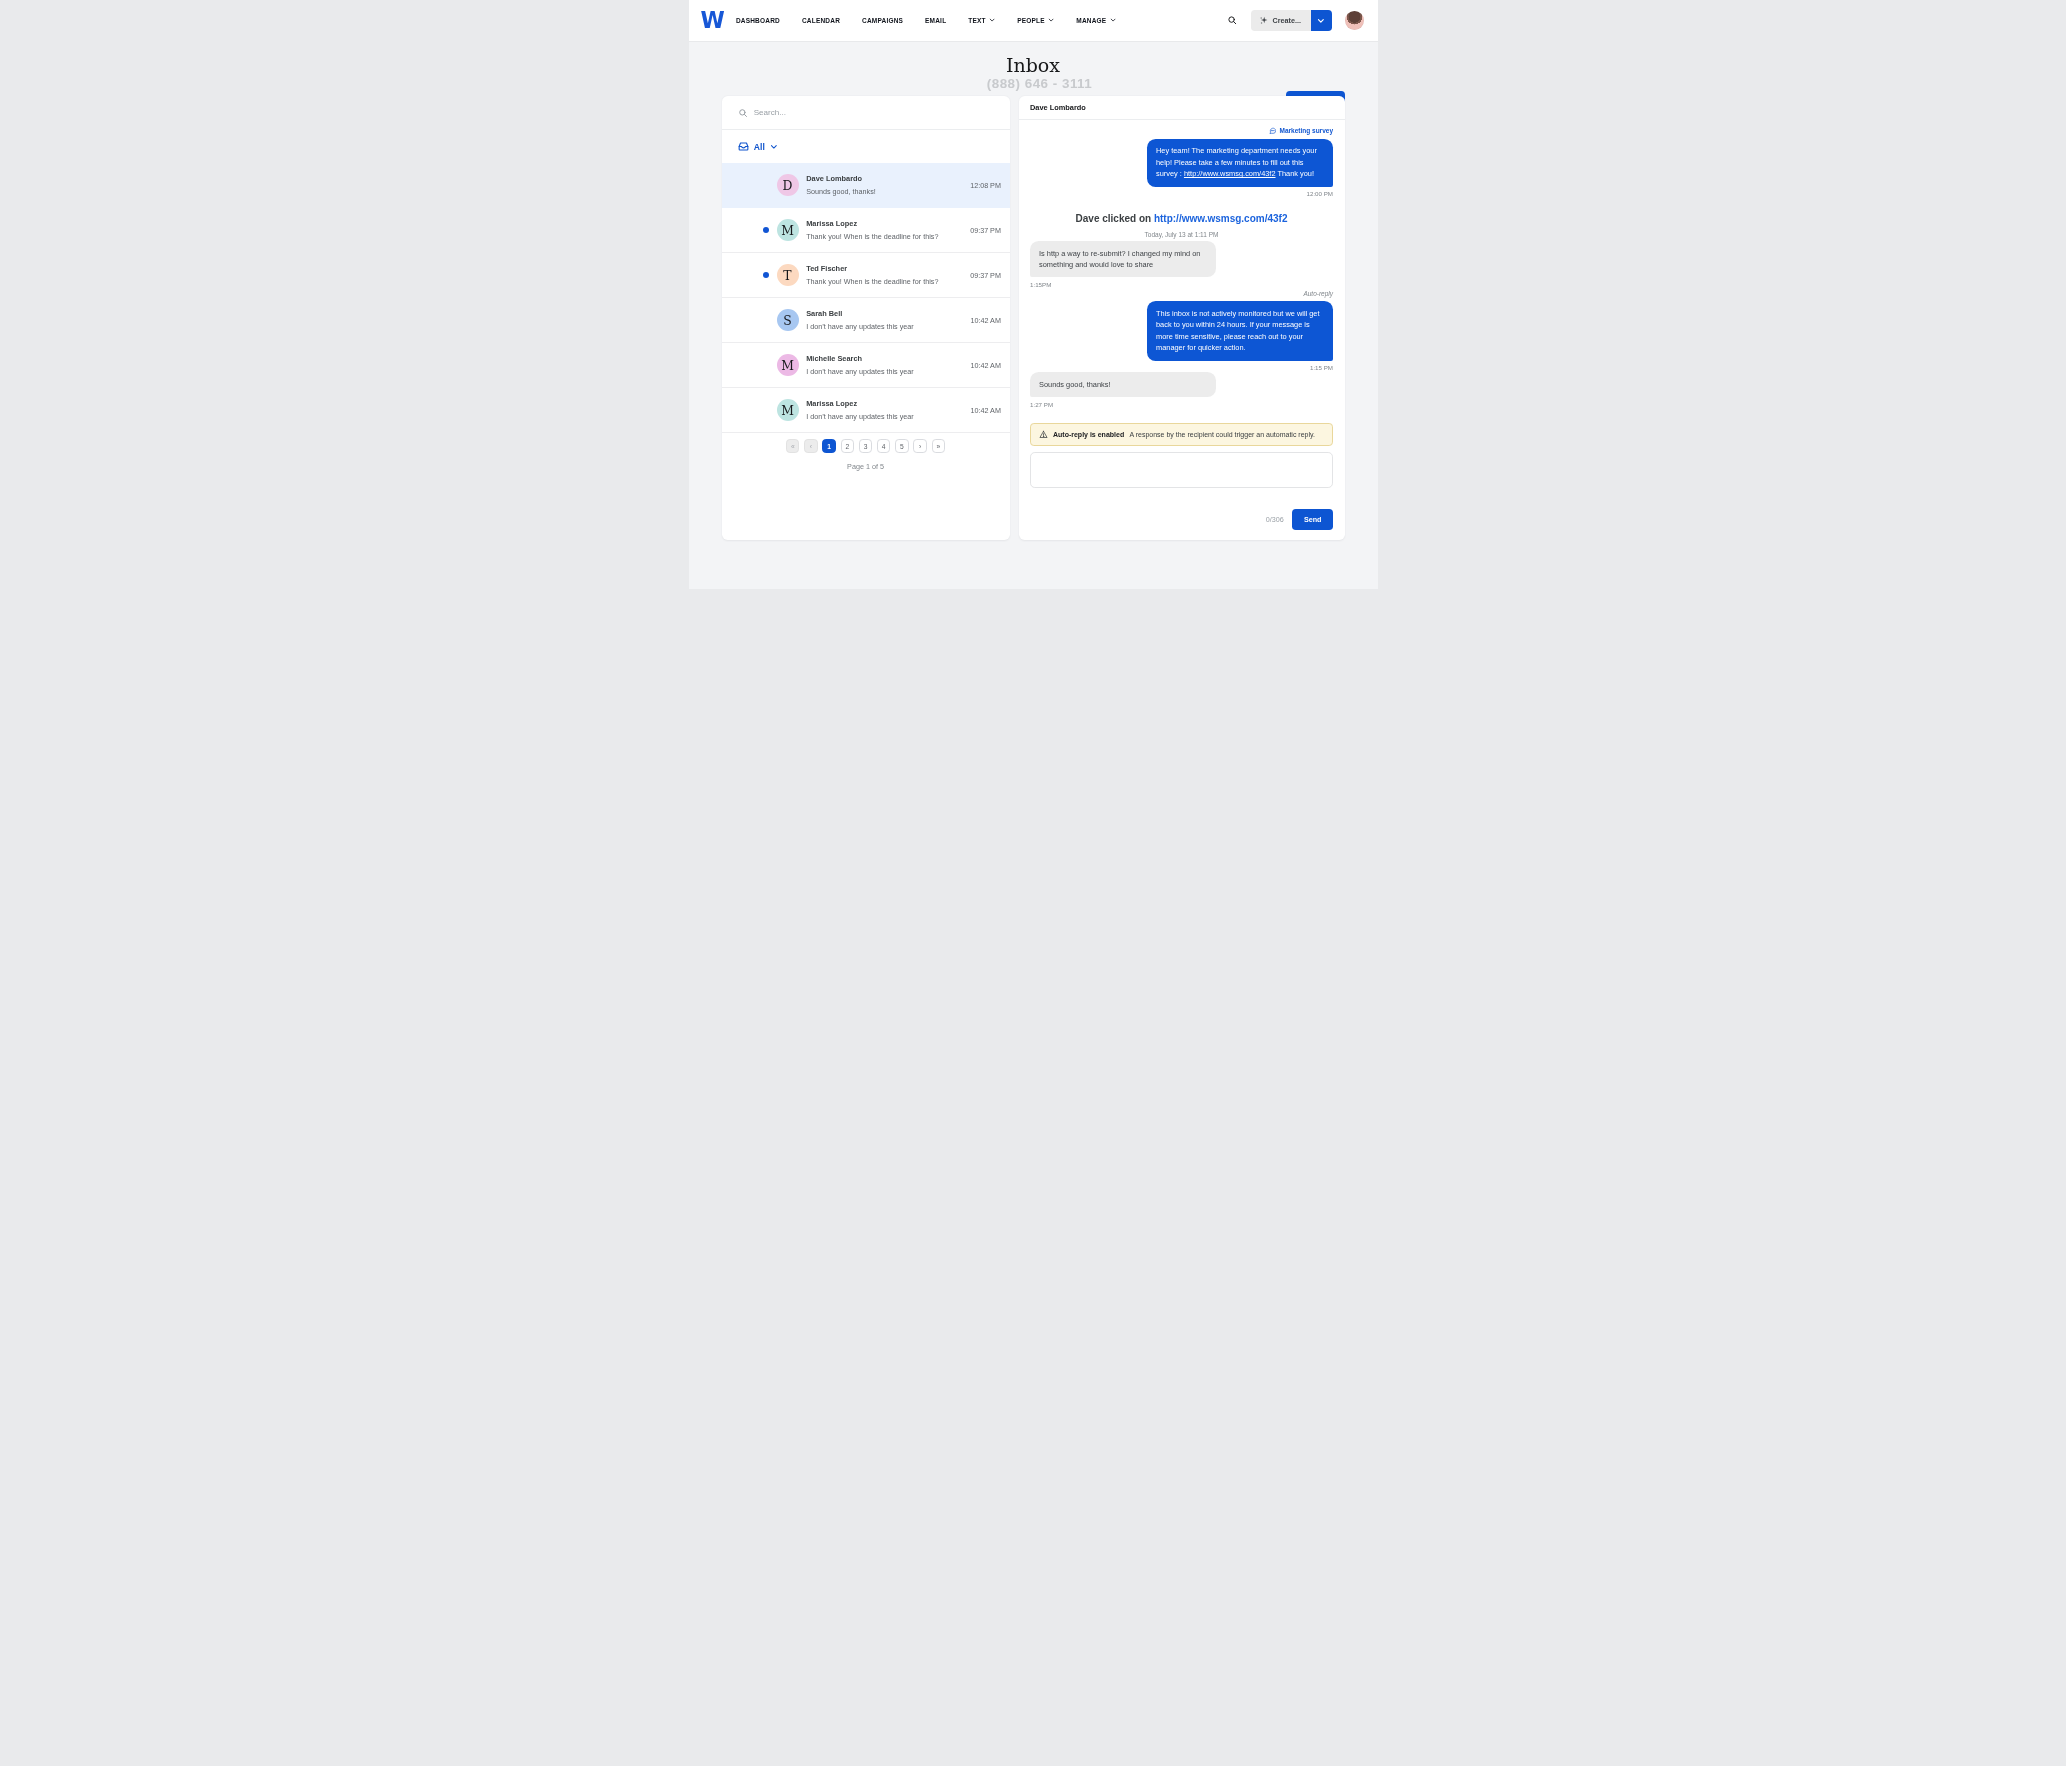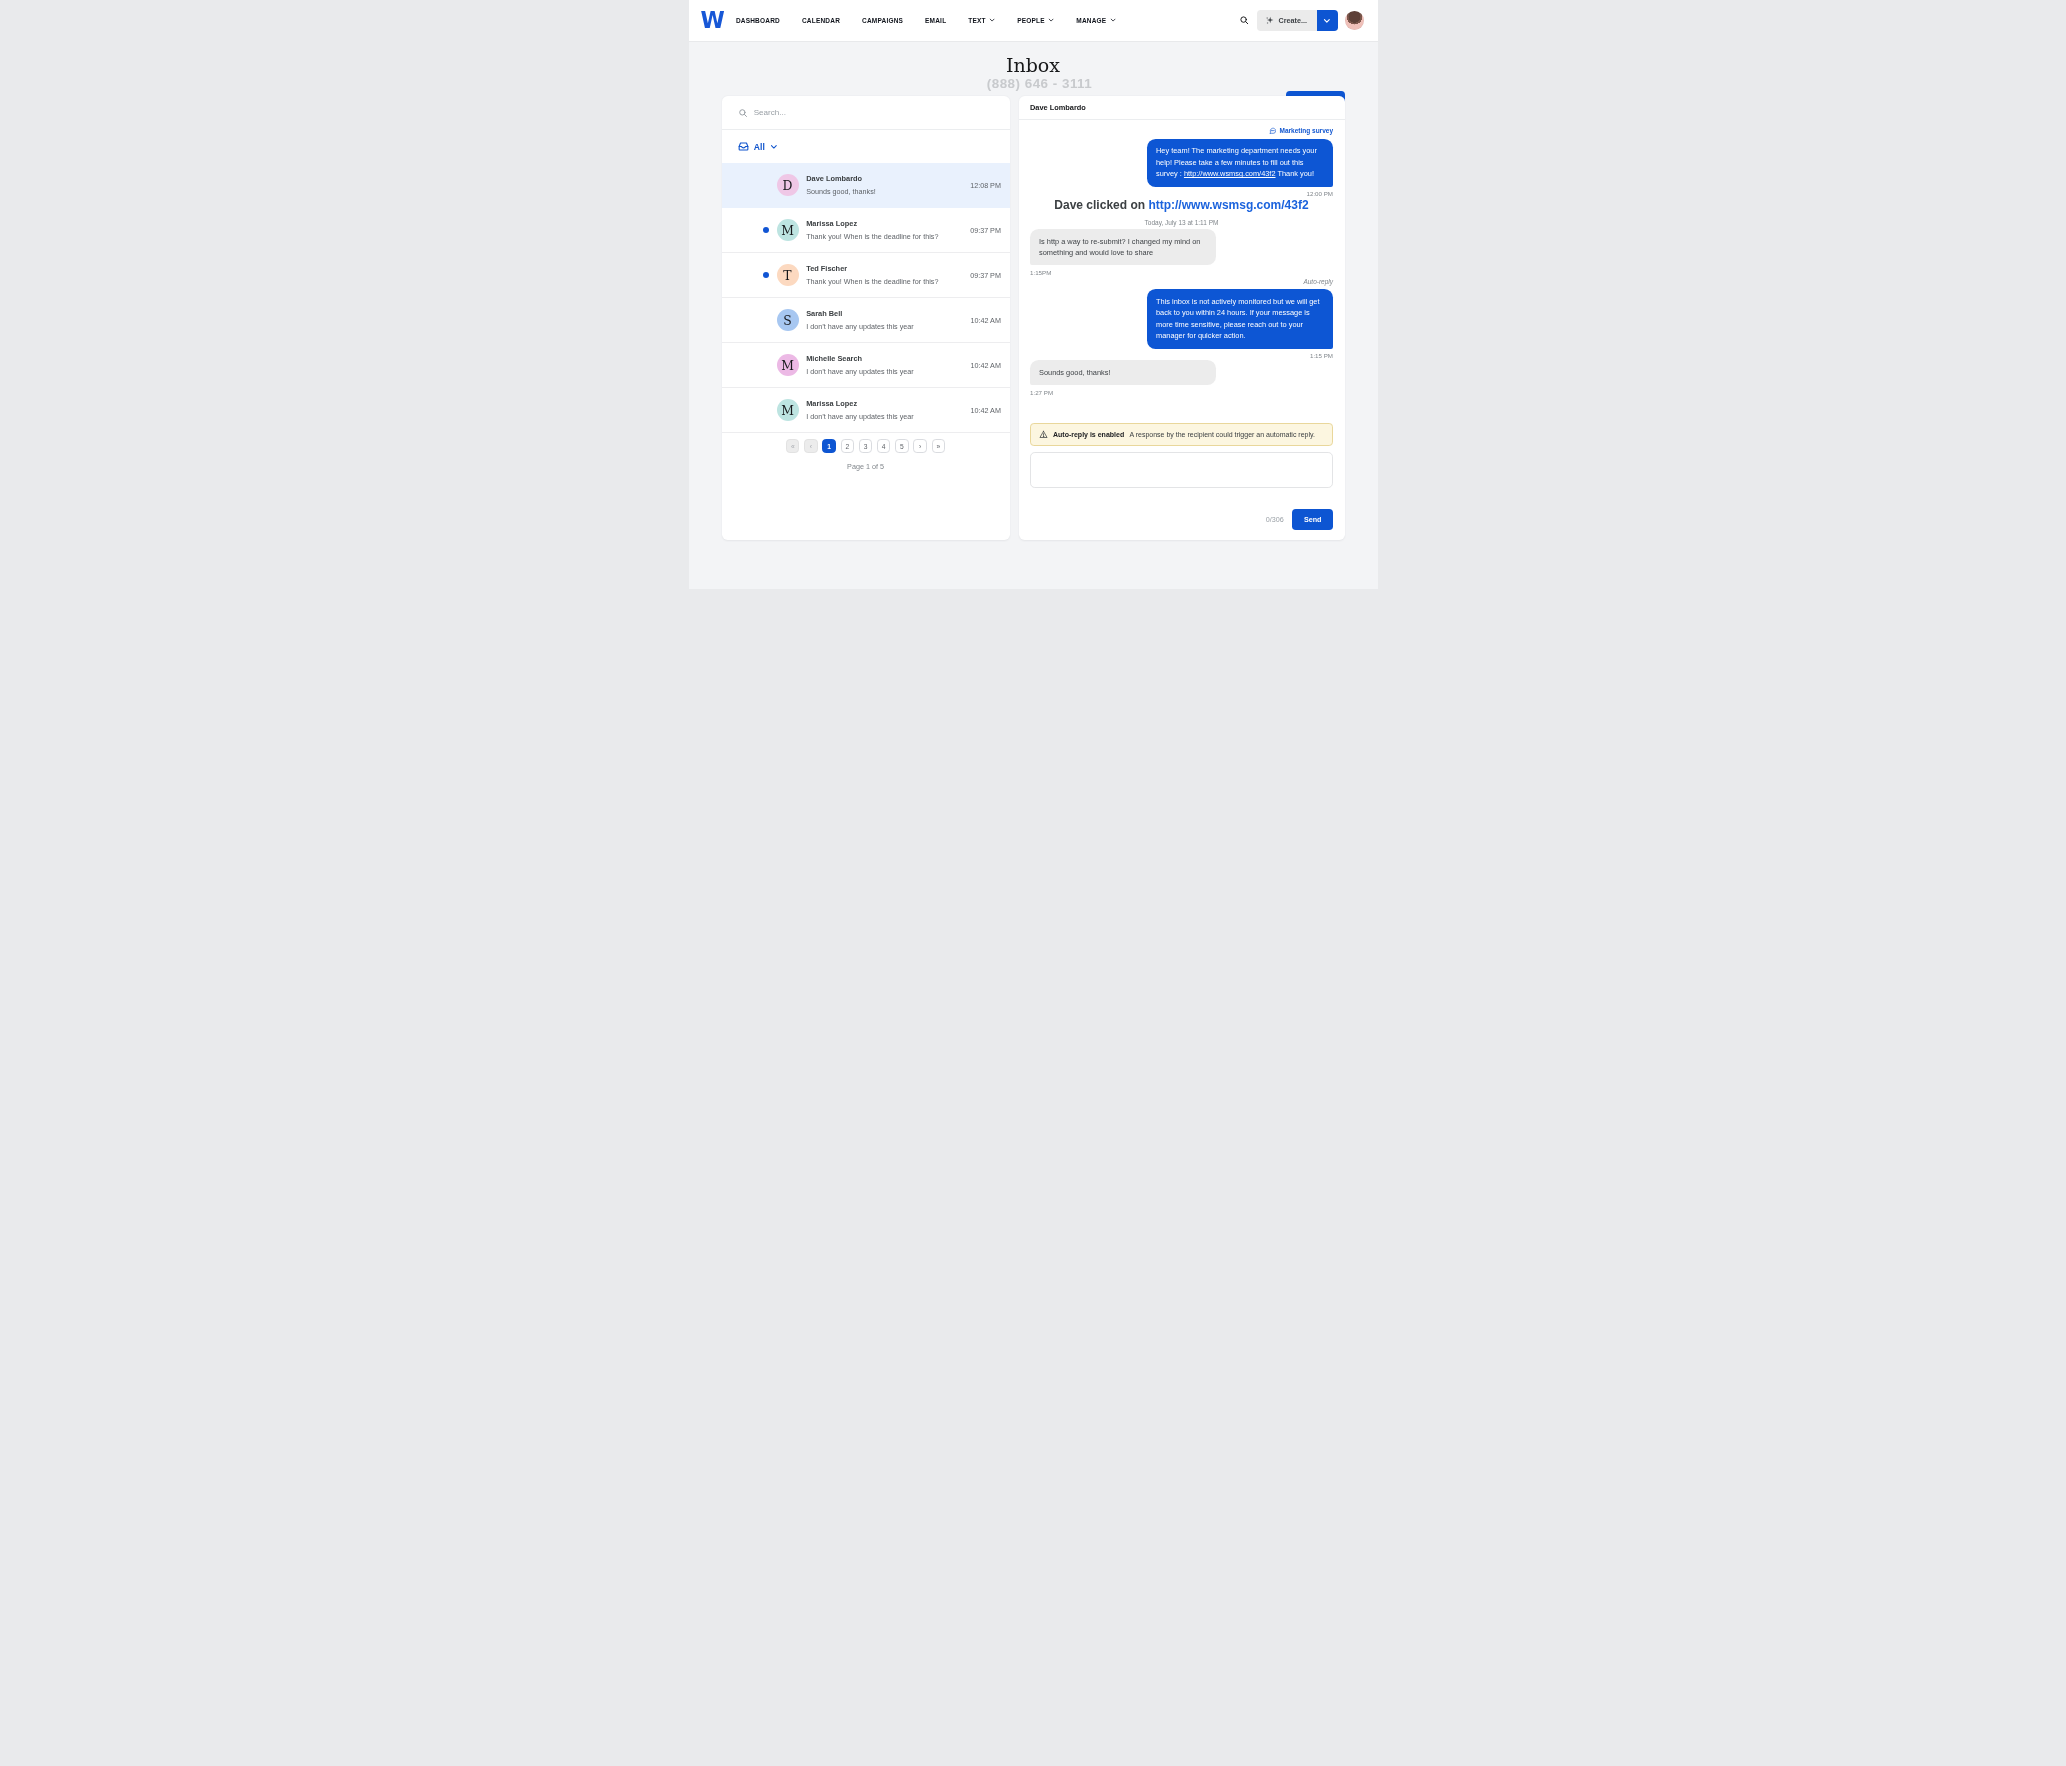--- a/index.html
+++ b/index.html
@@ -9,21 +9,21 @@
 
   
   .topnav { position:absolute; top:0; left:0; right:0; height:42px; background:#fff;
             border-bottom:0.5px solid #e8e9eb; display:flex; align-items:center; }
   .logo { width:22px; margin-left:12px; font-family:"DejaVu Sans", sans-serif; font-weight:800;
           font-size:22px; line-height:1; color:#1757d6; transform:scaleY(1.04); letter-spacing:-1px; }
   .nav-items { display:flex; align-items:center; gap:22px; margin-left:13.4px; }
   .nav-item { display:flex; align-items:center; gap:3.3px; font-size:6.5px; font-weight:700;
               letter-spacing:0.2px; color:#10141c; cursor:pointer; white-space:nowrap; }
   .nav-item svg { display:block; }
-  .topnav-right { margin-left:auto; display:flex; align-items:center; gap:7px; margin-right:13.4px; }
+  .topnav-right { margin-left:auto; display:flex; align-items:center; gap:13px; margin-right:13.4px; }
   .nav-search { width:10.5px; height:10.5px; cursor:pointer; }
   .create-split { display:flex; height:21px; cursor:pointer; }
   .create-main { display:flex; align-items:center; gap:4.3px; background:#ebebeb; color:#3f4347;
                  font-weight:700; font-size:7.2px; padding:0 9.6px 0 7.7px; border-radius:3.8px 0 0 3.8px; }
   .create-caret { width:21px; background:#0d55d2; border-radius:0 3.8px 3.8px 0; display:flex;
                   align-items:center; justify-content:center; }
   .avatar-user { width:19.6px; height:19.6px; border-radius:50%;
       background: radial-gradient(circle at 50% 30%, #5d4038 0 36%, #7a554a 37% 47%, #efc0b9 48%);
       box-shadow: inset 0 0 0 0.5px rgba(0,0,0,.06); cursor:pointer; }
 
@@ -75,21 +75,21 @@
   .chat-scroll { flex:1; padding:4.8px 11.5px 0 11.5px; overflow:hidden; }
   .msg-label { display:flex; justify-content:flex-end; align-items:center; gap:3.3px; color:#1257d0;
                font-size:6.5px; font-weight:700; margin:1.9px 0 4.3px; }
   .msg-label.italic { color:#80868b; font-style:italic; font-weight:400; }
   .bubble { max-width:186px; padding:6.7px 9px; font-size:7.4px; line-height:11.5px; border-radius:8.6px; }
   .bubble.out { margin-left:auto; background:#0d56d4; color:#fff; border-bottom-right-radius:1.9px; }
   .bubble.in  { margin-right:auto; background:#ececec; color:#3f4347; border-bottom-left-radius:1.9px; }
   .bubble a { color:inherit; text-decoration:underline; }
   .msg-time { font-size:6.2px; color:#80868b; margin:3.8px 0 1px; }
   .msg-time.right { text-align:right; }
-  .event-row { text-align:center; font-size:12px; font-weight:700; color:#3c4043; margin-top:1px; }
+  .event-row { text-align:center; font-size:10px; font-weight:700; color:#3c4043; margin-top:16px; }
   .event-row a { color:#1b63dd; text-decoration:none; font-weight:700; }
   .date-row { text-align:center; font-size:6.5px; color:#80868b; margin:6.7px 0 2.9px; }
   .composer { padding:0 11.5px 9.6px; }
   .warn-banner { display:flex; align-items:center; gap:5.3px; background:#fcf6e0;
                  border:0.5px solid #e9d79b; border-radius:3.8px; height:23px; padding:0 7.7px;
                  font-size:7px; color:#3c4043; }
   .warn-title { font-weight:700; color:#202124; }
   .compose-box { margin-top:6.7px; width:100%; height:36px; border:0.5px solid #e3e4e6; border-radius:4.8px;
                  resize:none; outline:none; font-family:"Liberation Sans", sans-serif; font-size:7.2px;
                  padding:5.7px 6.7px; color:#3c4043; }

